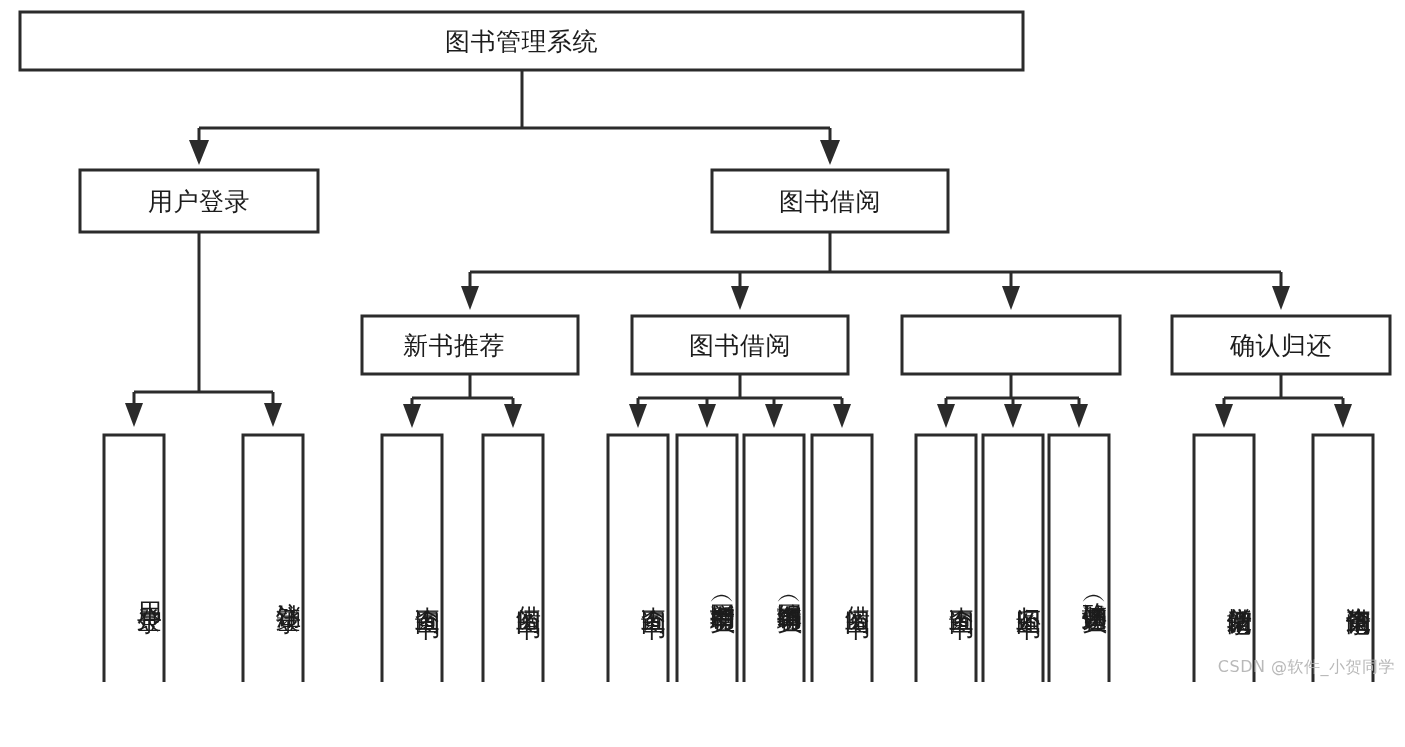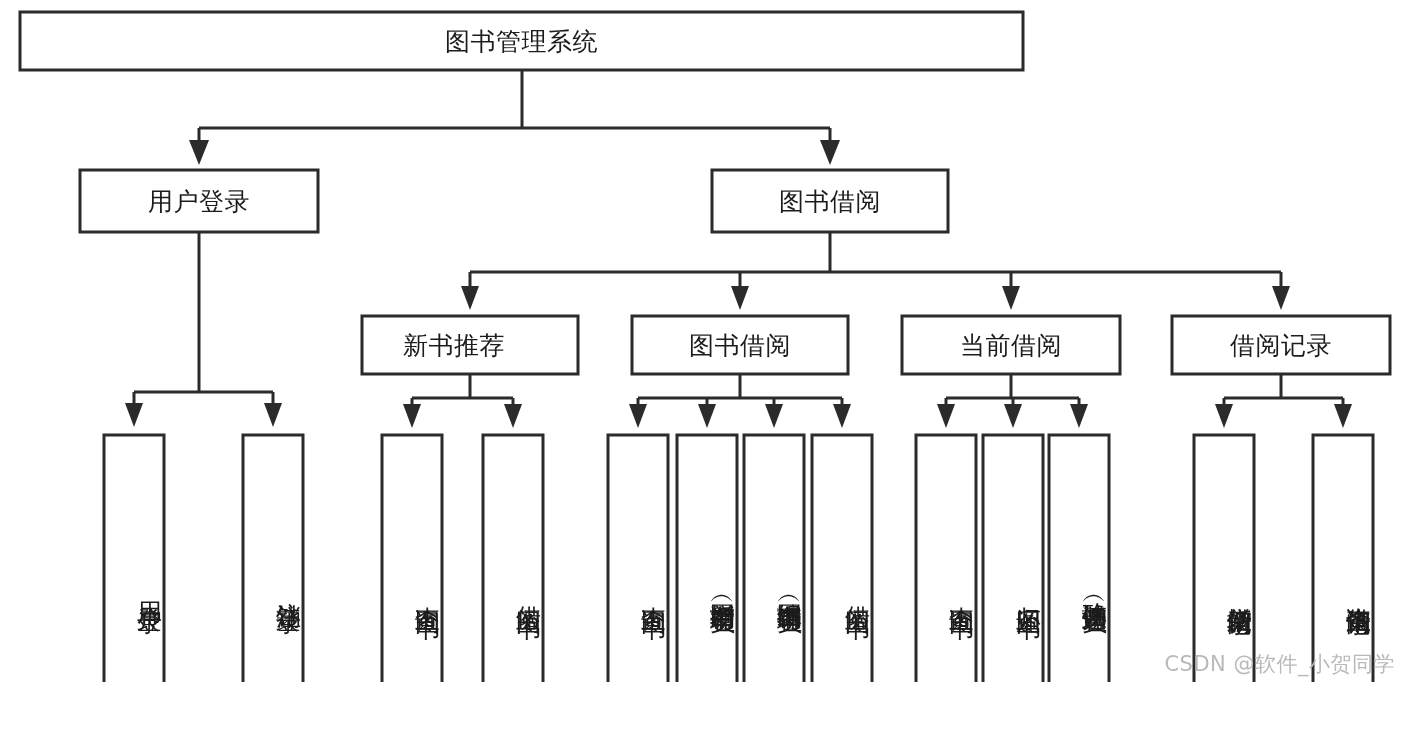--- a/index.html
+++ b/index.html
@@ -65,21 +65,21 @@
     padding-top: 4px;
     box-sizing: border-box;
   }
   .node-label.vertical.tall-text {
     letter-spacing: 1px;
   }
   .watermark {
     position: absolute;
     right: 10px;
     bottom: 4px;
-    font-size: 21px;
+    font-size: 16px;
     color: #b9b9b9;
     font-family: "DejaVu Sans", "Liberation Sans", sans-serif;
     white-space: nowrap;
     letter-spacing: 0.5px;
   }
 </style>
 </head>
 <body>
 
 <div id="diagram-root">
@@ -177,23 +177,22 @@
   <div class="node-label horizontal" style="left:20px; top:12px; width:1003px; height:58px;">图书管理系统</div>
 
   <div class="node-label horizontal" style="left:80px; top:170px; width:238px; height:62px;">用户登录</div>
 
   <div class="node-label horizontal" style="left:712px; top:170px; width:236px; height:62px;">图书借阅</div>
 
   <div class="node-label horizontal" style="left:346px; top:316px; width:216px; height:58px;">新书推荐</div>
 
   <div class="node-label horizontal" style="left:632px; top:316px; width:216px; height:58px;">图书借阅</div>
 
-  <div class="node-label horizontal" style="left:902px; top:316px; width:218px; height:58px;">当前借阅</div>
-
-  <div class="node-label horizontal" style="left:1172px; top:316px; width:218px; height:58px;">借阅记录</div>
+
+  <div class="node-label horizontal" style="left:1172px; top:316px; width:218px; height:58px;">确认归还</div>
 
   <div class="node-label vertical" style="left:104px; top:493px; width:60px; height:185px;">用户登录</div>
 
   <div class="node-label vertical" style="left:243px; top:493px; width:60px; height:185px;">注销登录</div>
 
   <div class="node-label vertical" style="left:382px; top:500px; width:60px; height:180px;">查询图书</div>
 
   <div class="node-label vertical" style="left:483px; top:500px; width:60px; height:180px;">借阅图书</div>
 
   <div class="node-label vertical" style="left:608px; top:500px; width:60px; height:180px;">查询图书</div>

